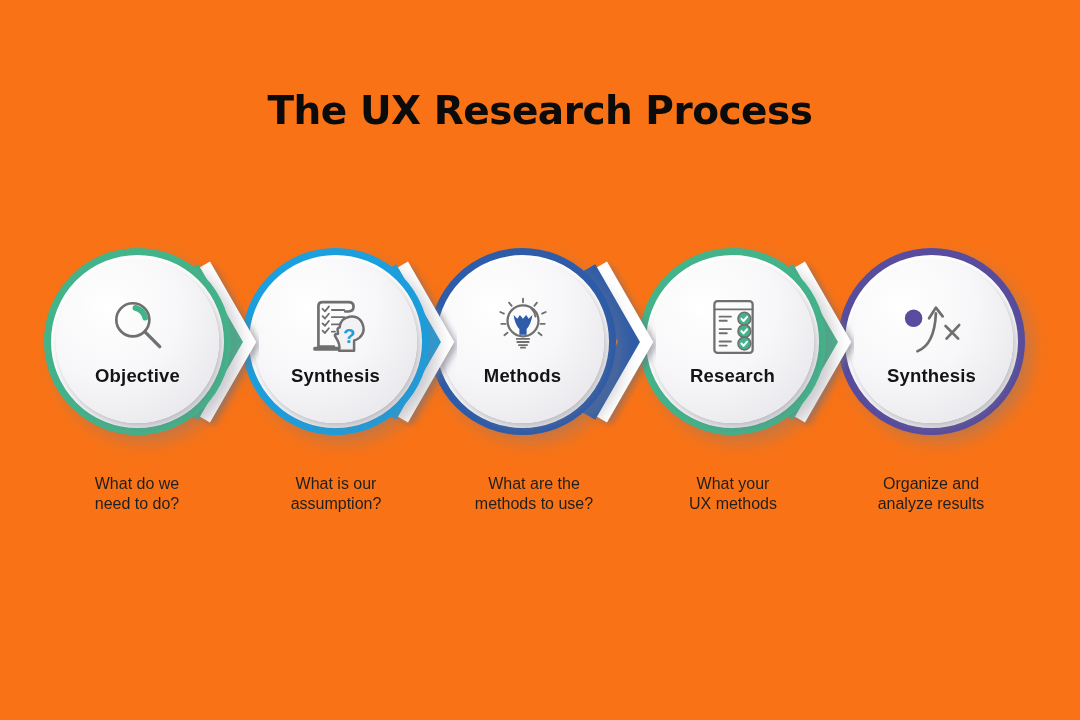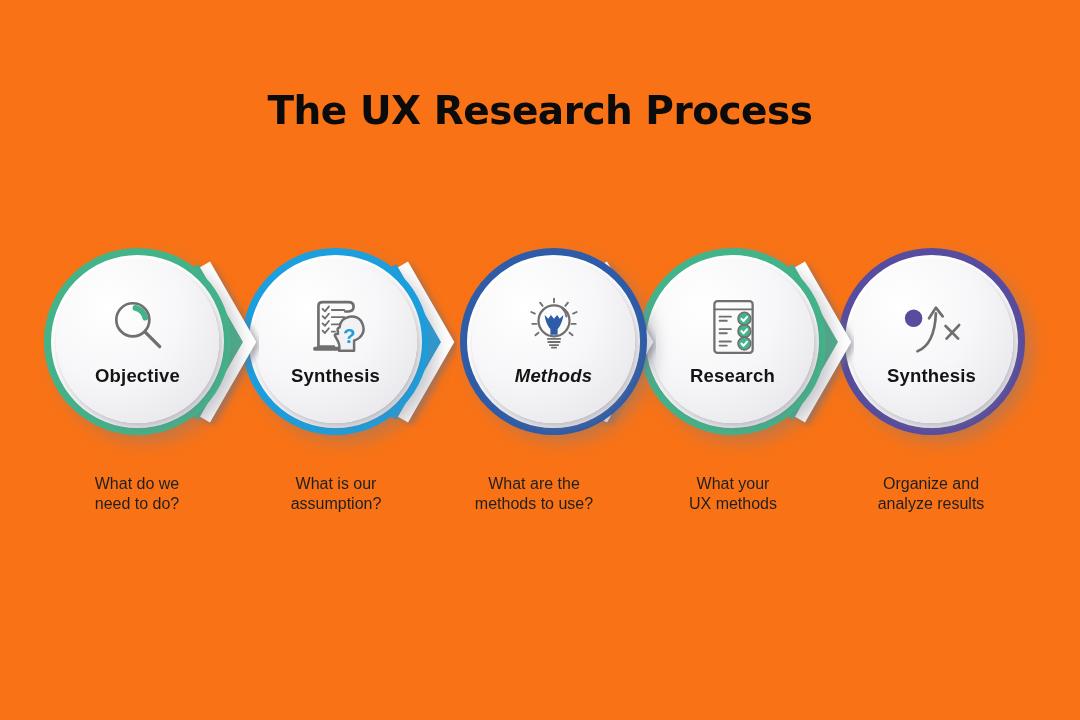--- a/index.html
+++ b/index.html
@@ -40,21 +40,21 @@
   .chev-white {
     fill:none; stroke:#ffffff; stroke-width:30;
     filter:drop-shadow(4px 3px 3px rgba(110,110,122,0.55));
   }
   .chev-color { fill:none; stroke-width:19; }
   .desc {
     position:absolute; top:474px; width:220px; text-align:center;
     font-size:16px; line-height:1.22; color:#1f1f1f;
   }
   
-  .pos-s1 { left:44px; }  .pos-s2 { left:242px; } .pos-s3 { left:460px;font-style:italic; }
+  .pos-s1 { left:44px; }  .pos-s2 { left:242px; } .pos-s3 { left:429px; }
   .pos-s4 { left:639px; } .pos-s5 { left:838px; }
   .pos-c1 { left:179px; } .pos-c2 { left:377px; } .pos-c3 { left:576px; } .pos-c4 { left:774px; }
   .pos-d1 { left:27px; }  .pos-d2 { left:226px; } .pos-d3 { left:424px; }
   .pos-d4 { left:623px; } .pos-d5 { left:821px; }
   .z50{z-index:50}.z45{z-index:45}.z40{z-index:40}.z35{z-index:35}.z30{z-index:30}
   .z25{z-index:25}.z20{z-index:20}.z15{z-index:15}.z10{z-index:10}
 </style>
 </head>
 <body>
 

